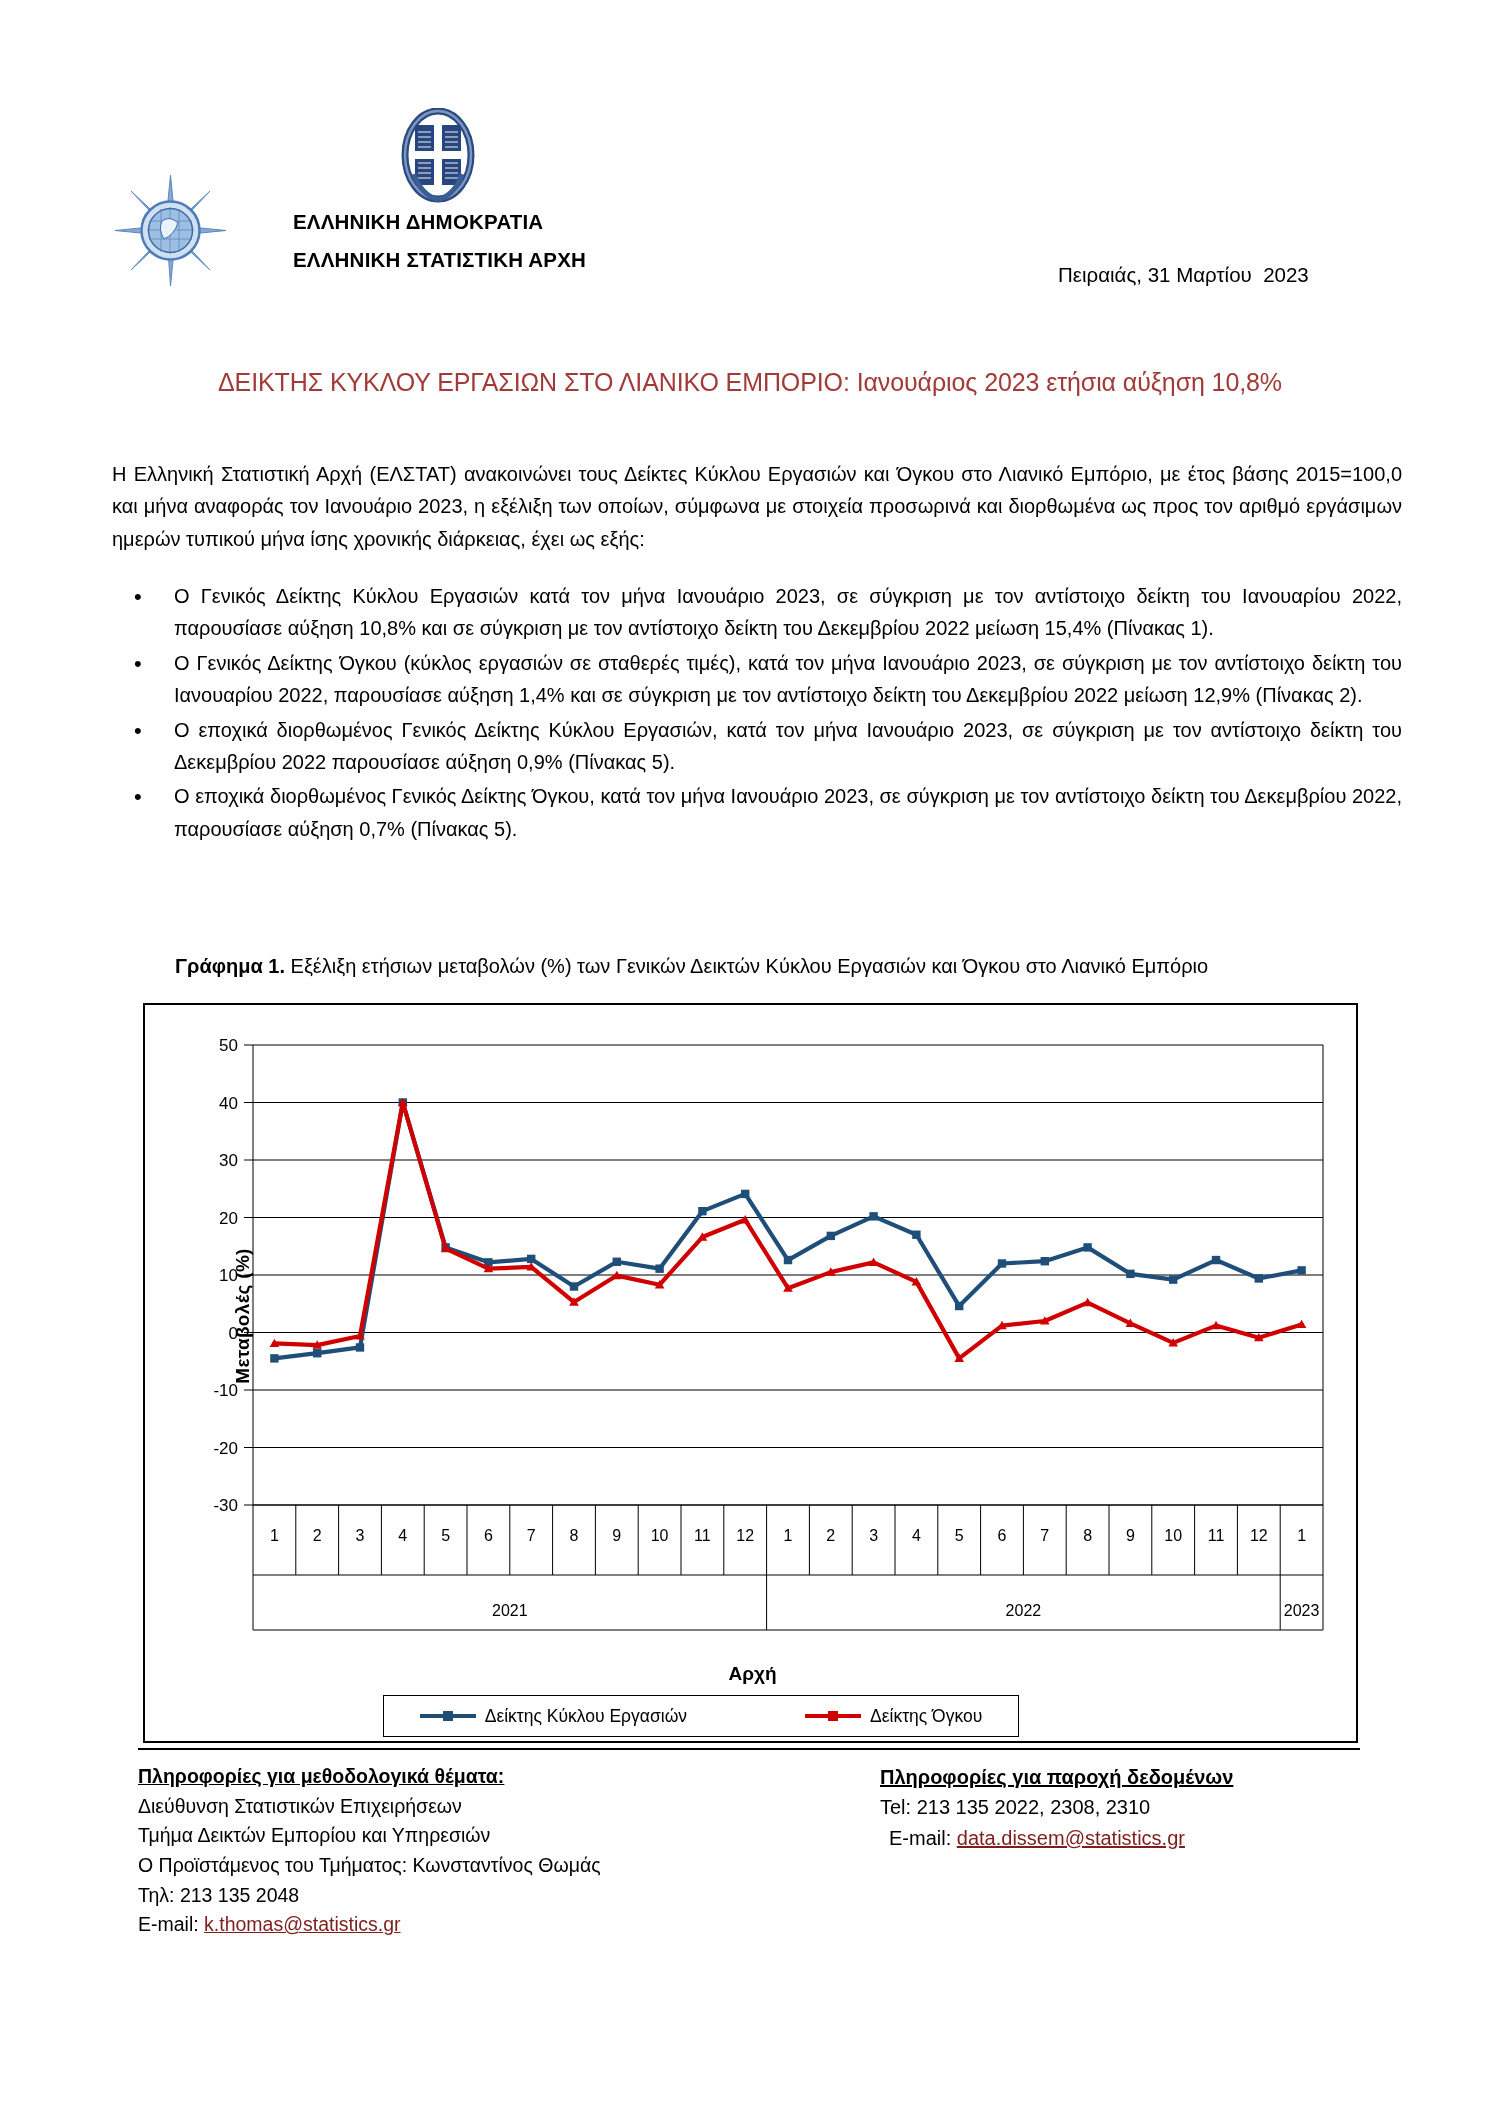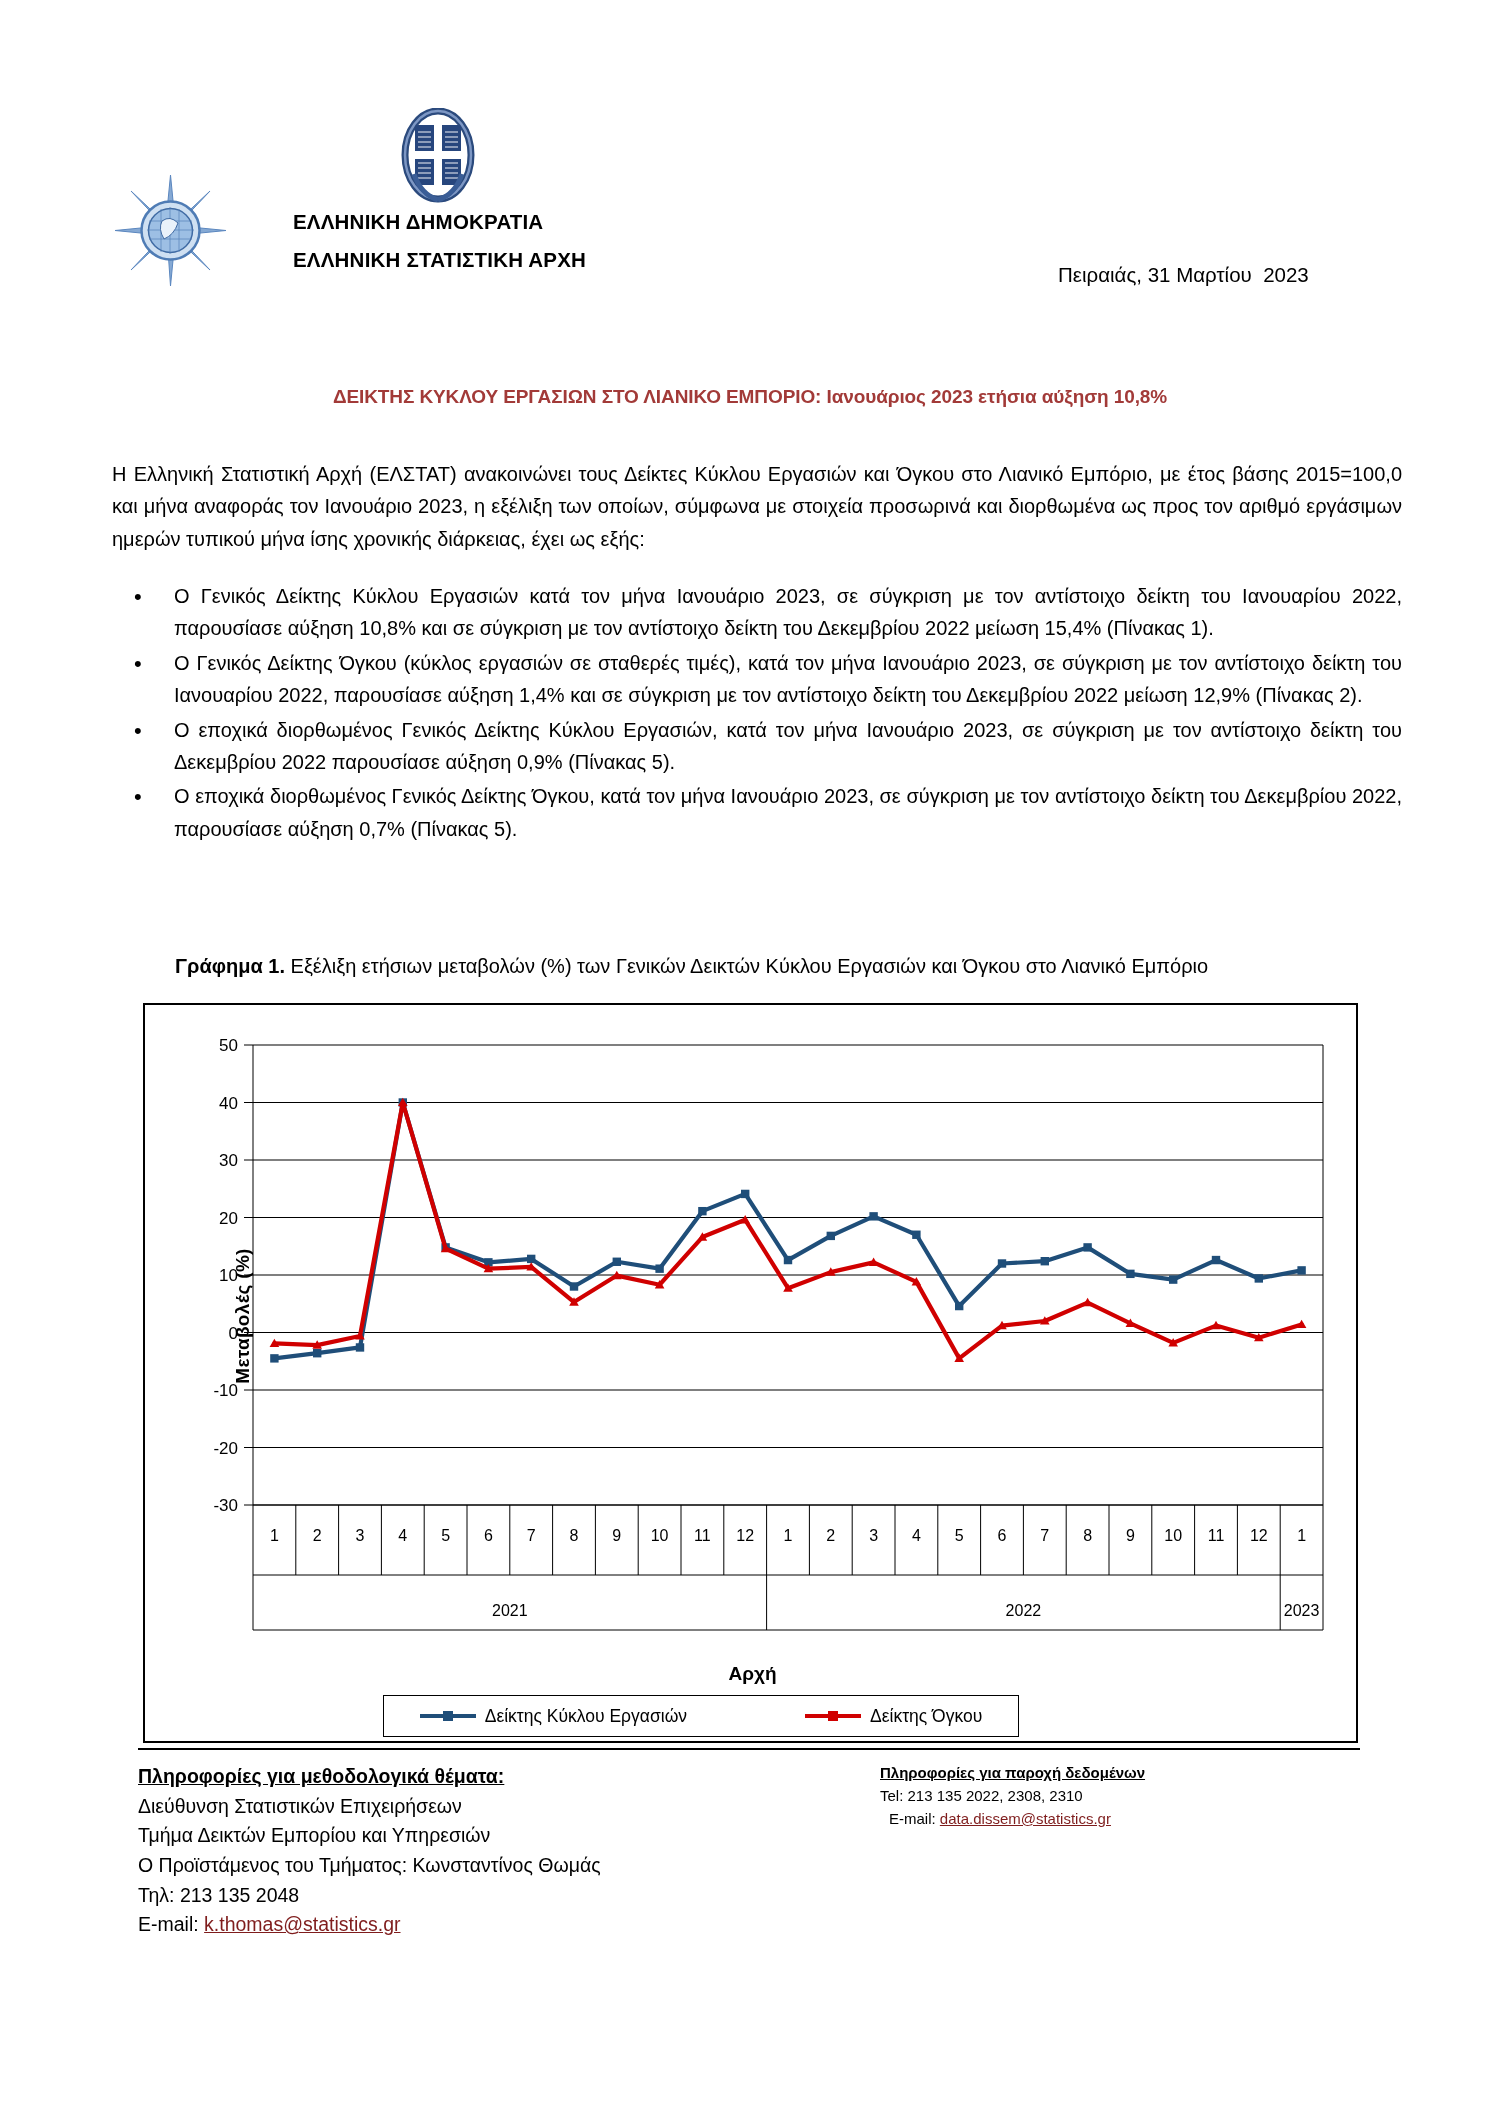--- a/index.html
+++ b/index.html
@@ -54,25 +54,25 @@
     left: 1040px;
     top: 245px;
     font-size: 20.5px;
     white-space: pre;
   }
 
   
   .doc-title {
     position: absolute;
     left: 0;
-    top: 386px;
+    top: 368px;
     width: 1500px;
     text-align: center;
-    font-size: 19px;
-    font-weight: bold;
+    font-size: 25px;
+    font-weight: normal;
     color: #A23A38;
     letter-spacing: -0.1px;
   }
 
   
   .intro {
     position: absolute;
     left: 112px;
     top: 458px;
     width: 1290px;
@@ -218,21 +218,21 @@
     position: absolute;
     left: 138px;
     top: 1762px;
     font-size: 19.5px;
     line-height: 1.52;
   }
   .footer-right {
     position: absolute;
     left: 880px;
     top: 1762px;
-    font-size: 15px;
+    font-size: 20px;
     line-height: 1.52;
   }
   .foot-head {
     font-weight: bold;
     text-decoration: underline;
   }
   .mail-link {
     color: #7f1d1d;
     text-decoration: underline;
   }

